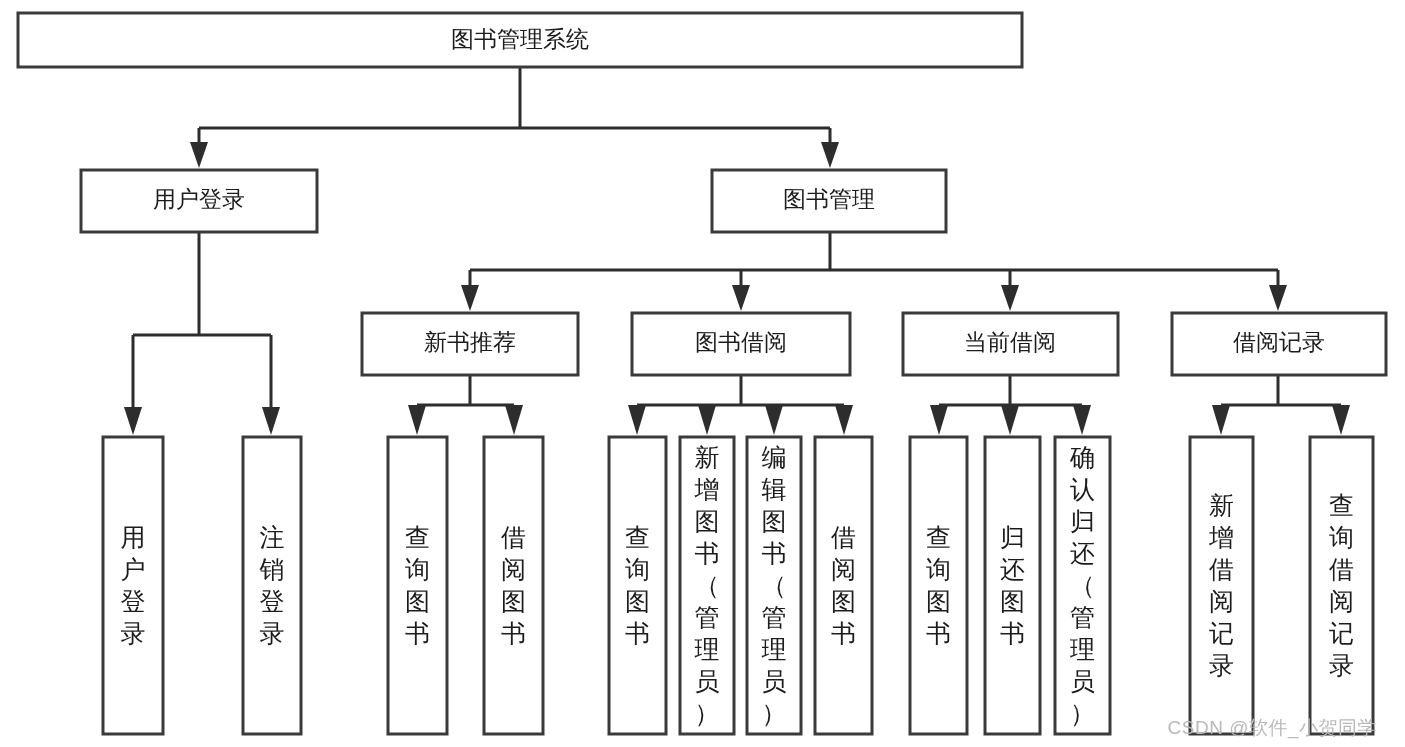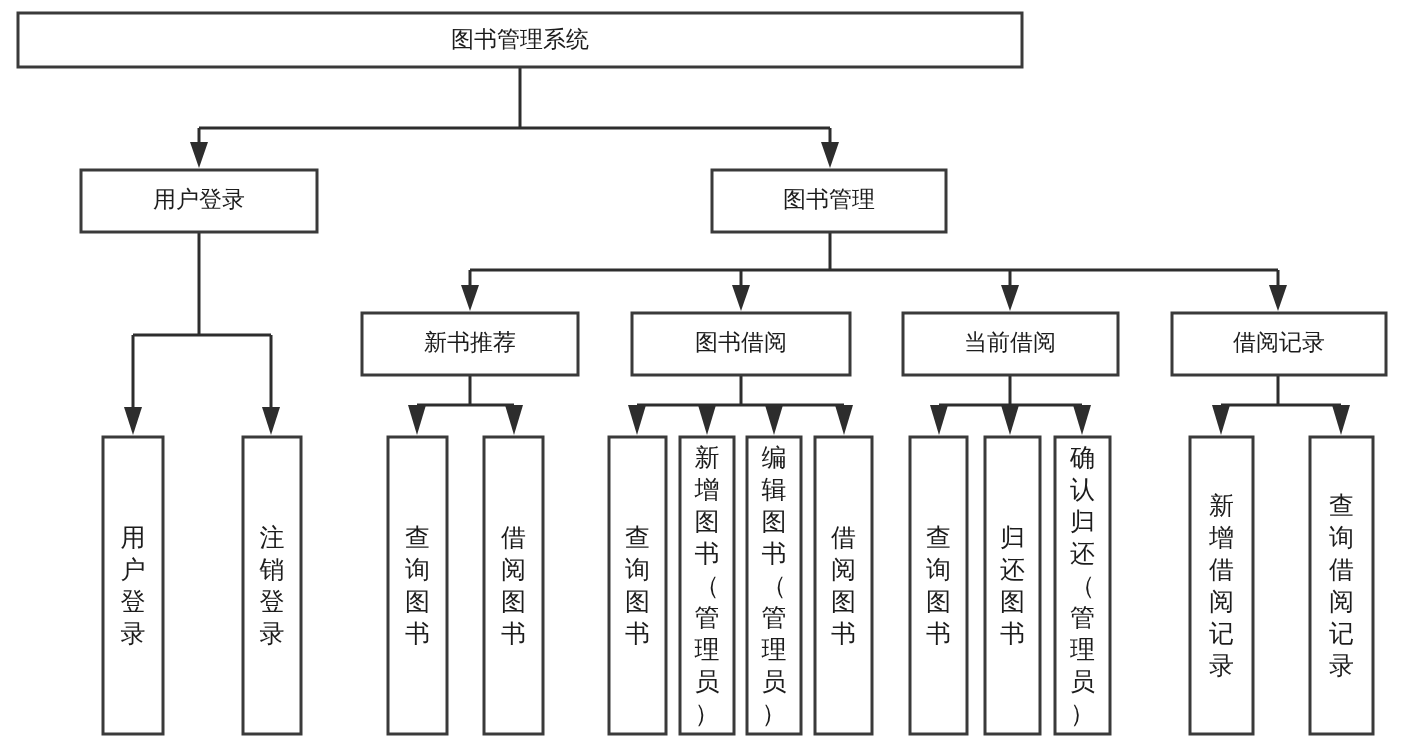--- a/index.html
+++ b/index.html
@@ -212,13 +212,14 @@
             <text class="node-label-vertical" x="1221.5" y="514.46"><tspan x="1221.5">新</tspan><tspan x="1221.5" dy="32">增</tspan><tspan x="1221.5" dy="32">借</tspan><tspan x="1221.5" dy="32">阅</tspan><tspan x="1221.5" dy="32">记</tspan><tspan x="1221.5" dy="32">录</tspan></text>
           </g>
           <g>
             <rect class="node-box" x="1310" y="437" width="63" height="297"></rect>
             <text class="node-label-vertical" x="1341.5" y="514.46"><tspan x="1341.5">查</tspan><tspan x="1341.5" dy="32">询</tspan><tspan x="1341.5" dy="32">借</tspan><tspan x="1341.5" dy="32">阅</tspan><tspan x="1341.5" dy="32">记</tspan><tspan x="1341.5" dy="32">录</tspan></text>
           </g>
         </g>
     </g>
   </svg>
 
+  <div class="watermark-text">CSDN @软件_小贺同学</div>
 </div>
 
 </body></html>

